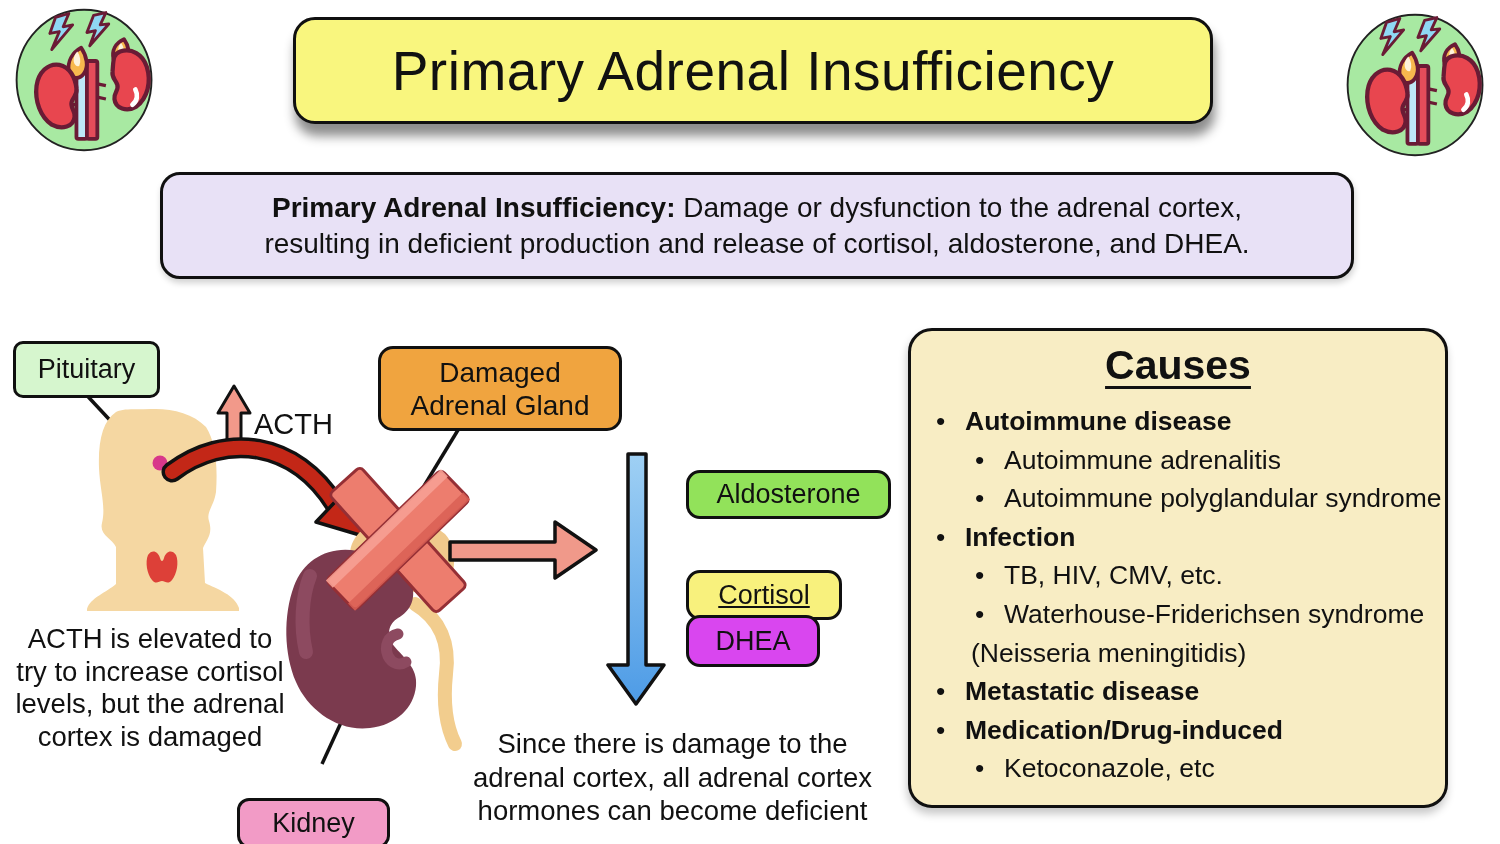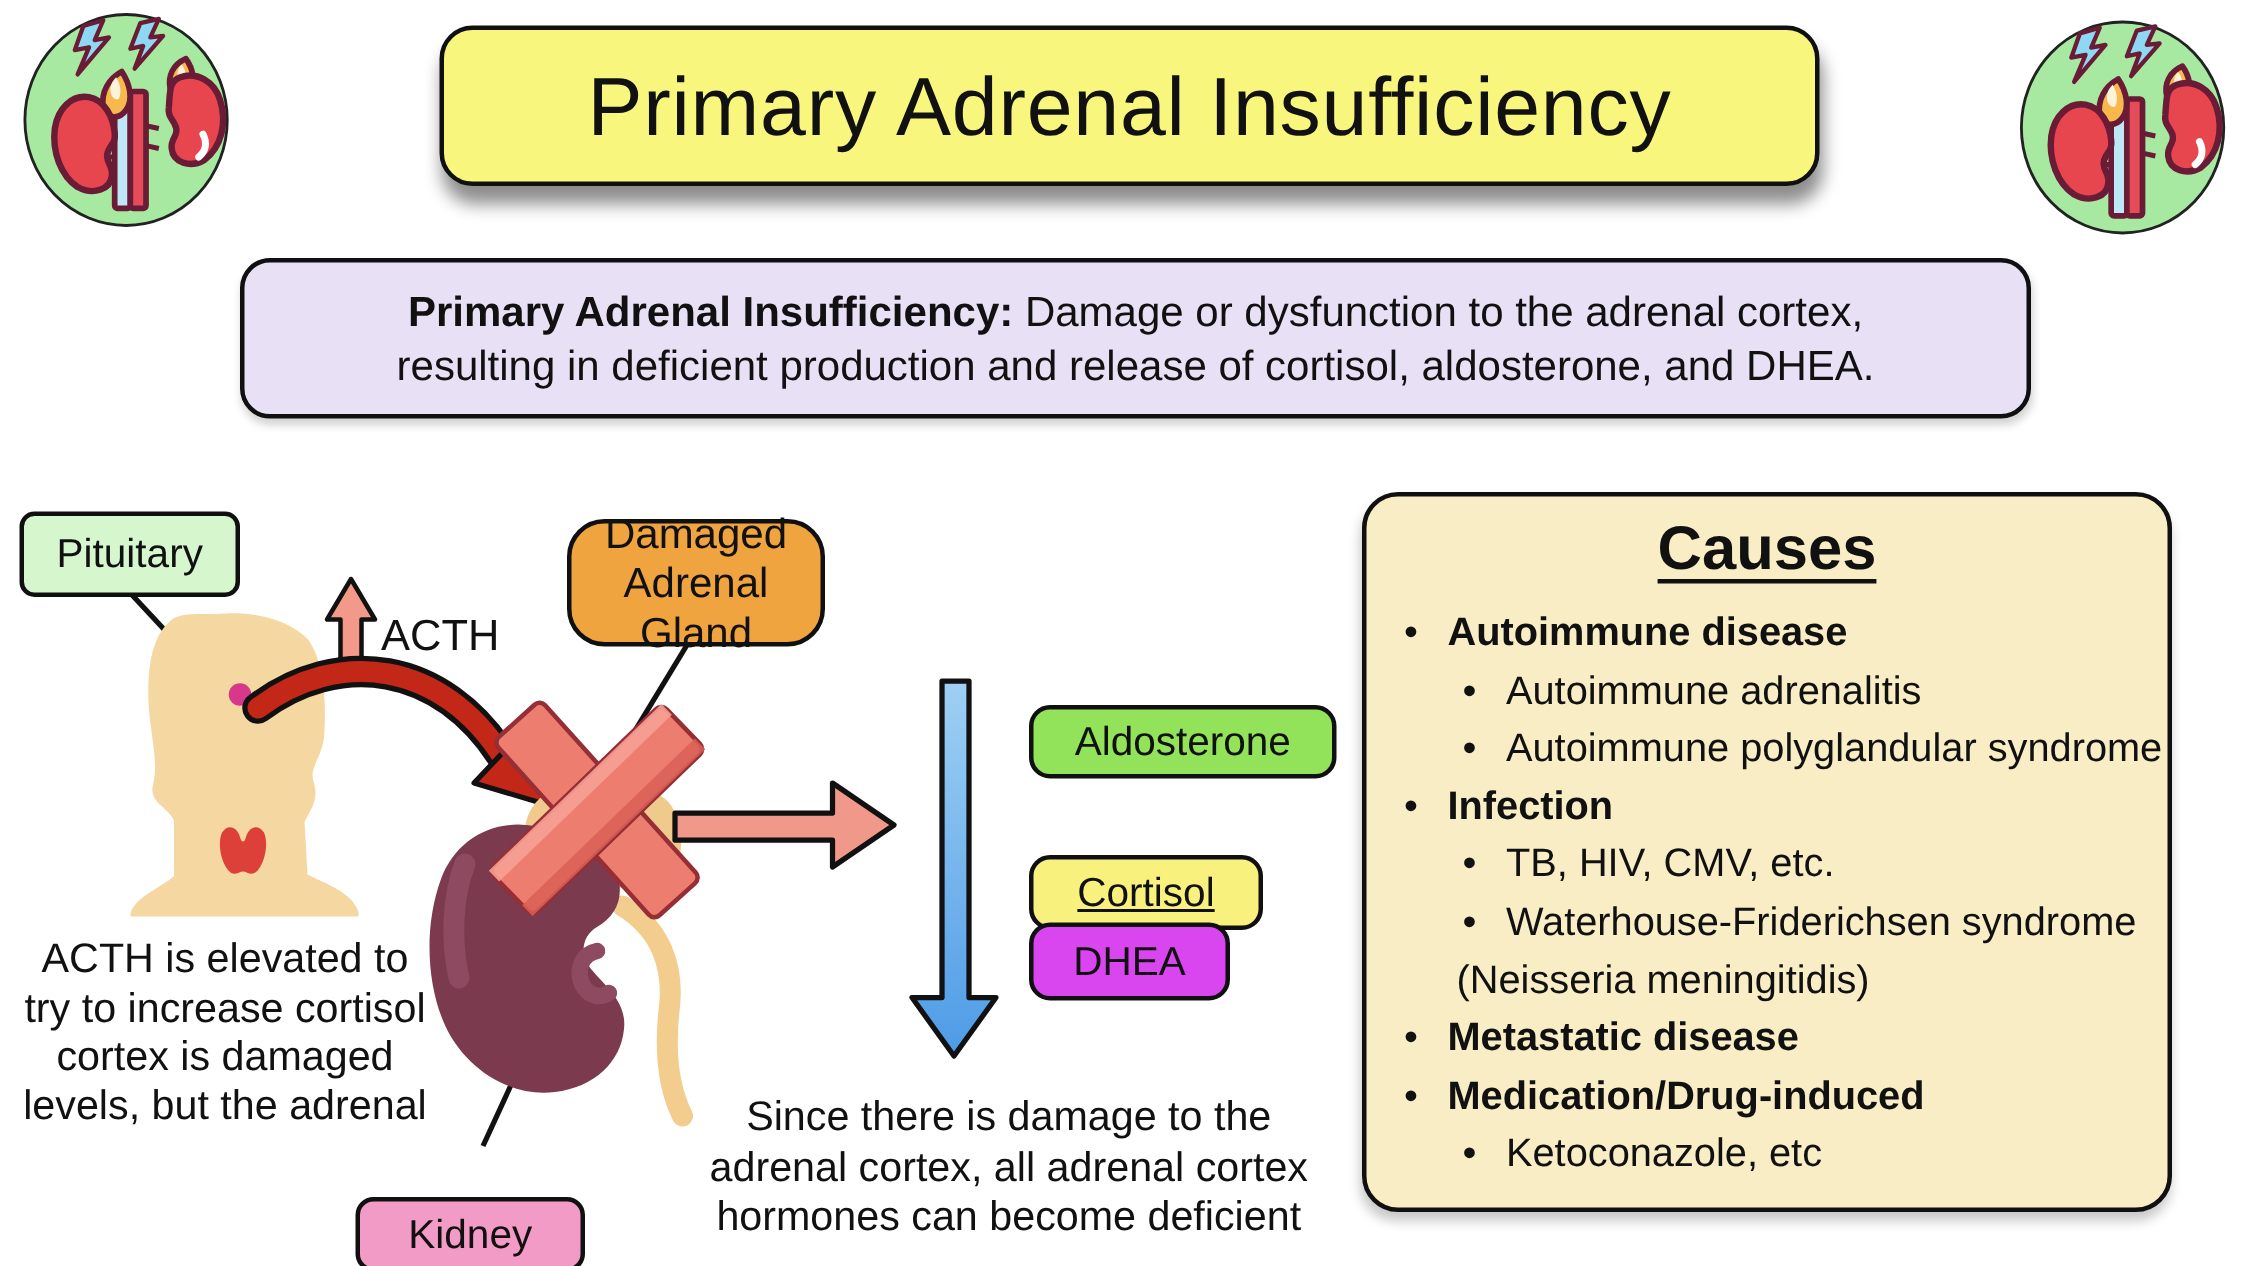--- a/index.html
+++ b/index.html
@@ -29,21 +29,21 @@
   }
   .def-lead{font-weight:bold;}
 
   .diagram-svg{position:absolute;left:0;top:324px;width:910px;height:520px;}
 
   .tag{
     position:absolute;border:3px solid #101010;box-sizing:border-box;
     display:flex;align-items:center;justify-content:center;text-align:center;
   }
   #pituitary-label{left:13px;top:341px;width:147px;height:57px;background:#D6F6CE;border-radius:10px;font-size:27px;}
-  #damaged-label{left:378px;top:346px;width:172px;height:85px;background:#F0A43F;border-radius:25px;font-size:28px;line-height:33px;flex-direction:column;border-width:3.5px;}
+  #damaged-label{left:378px;top:346px;width:244px;height:85px;background:#F0A43F;border-radius:15px;font-size:28px;line-height:33px;flex-direction:column;border-width:3.5px;}
   #aldosterone-label{left:686px;top:470px;width:205px;height:49px;background:#92E25A;border-radius:14px;font-size:27px;}
   #cortisol-label{left:686px;top:570px;width:156px;height:50px;background:#F8F17D;border-radius:14px;font-size:27px;text-decoration:underline;}
   #dhea-label{left:686px;top:615px;width:134px;height:52px;background:#d946ef;border-radius:14px;font-size:27px;}
   #kidney-label{left:237px;top:762px;width:153px;height:50px;background:#F29BC6;border-radius:12px;font-size:27px;margin-top:36px;}
 
   #acth-text{position:absolute;left:254px;top:408px;font-size:29px;}
 
   .caption{position:absolute;text-align:center;}
   #left-caption{left:0px;top:623px;width:300px;font-size:27.5px;line-height:32.5px;}
   #bottom-caption{left:450px;top:727px;width:445px;font-size:27.5px;line-height:33.5px;}
@@ -180,22 +180,22 @@
     <span>DHEA</span>
   </div>
 
   <div class="tag" id="kidney-label">
     <span>Kidney</span>
   </div>
 
   <div class="caption" id="left-caption">
     <div>ACTH is elevated to</div>
     <div>try to increase cortisol</div>
+    <div>levels, but the adrenal</div>
     <div>cortex is damaged</div>
-    <div>levels, but the adrenal</div>
   </div>
 
   <div class="caption" id="bottom-caption">
     <div>Since there is damage to the</div>
     <div>adrenal cortex, all adrenal cortex</div>
     <div>hormones can become deficient</div>
   </div>
 
   <div class="causes-panel">
     <div class="causes-title">

